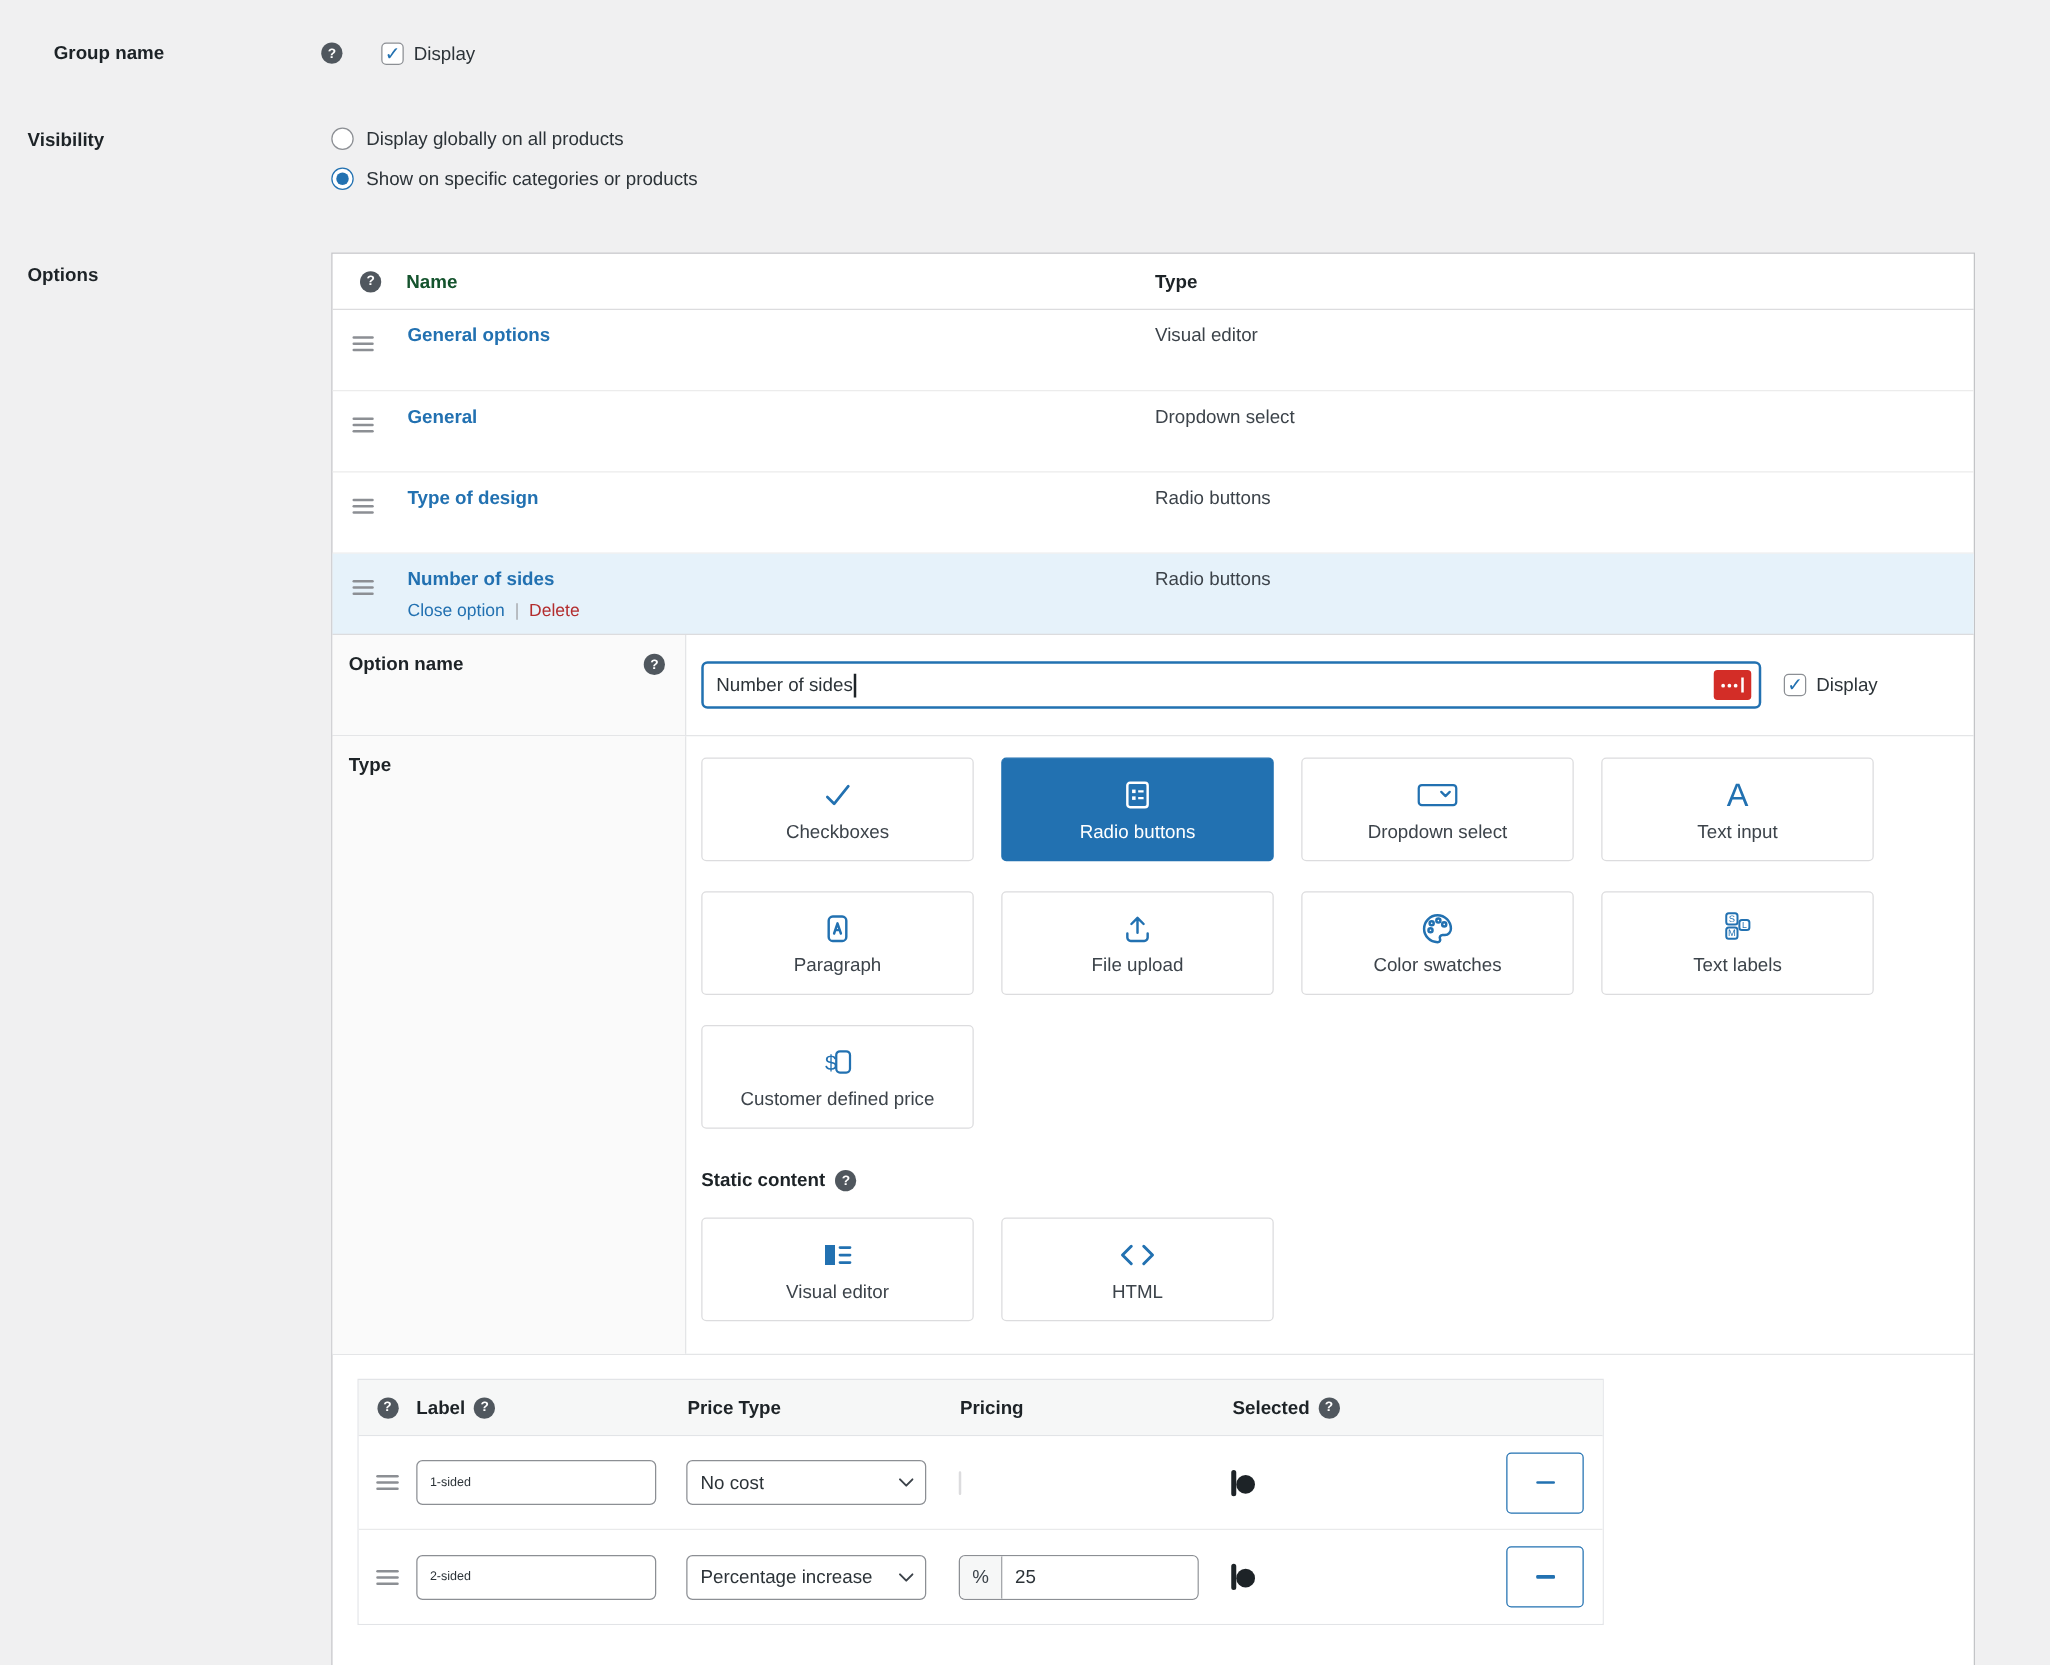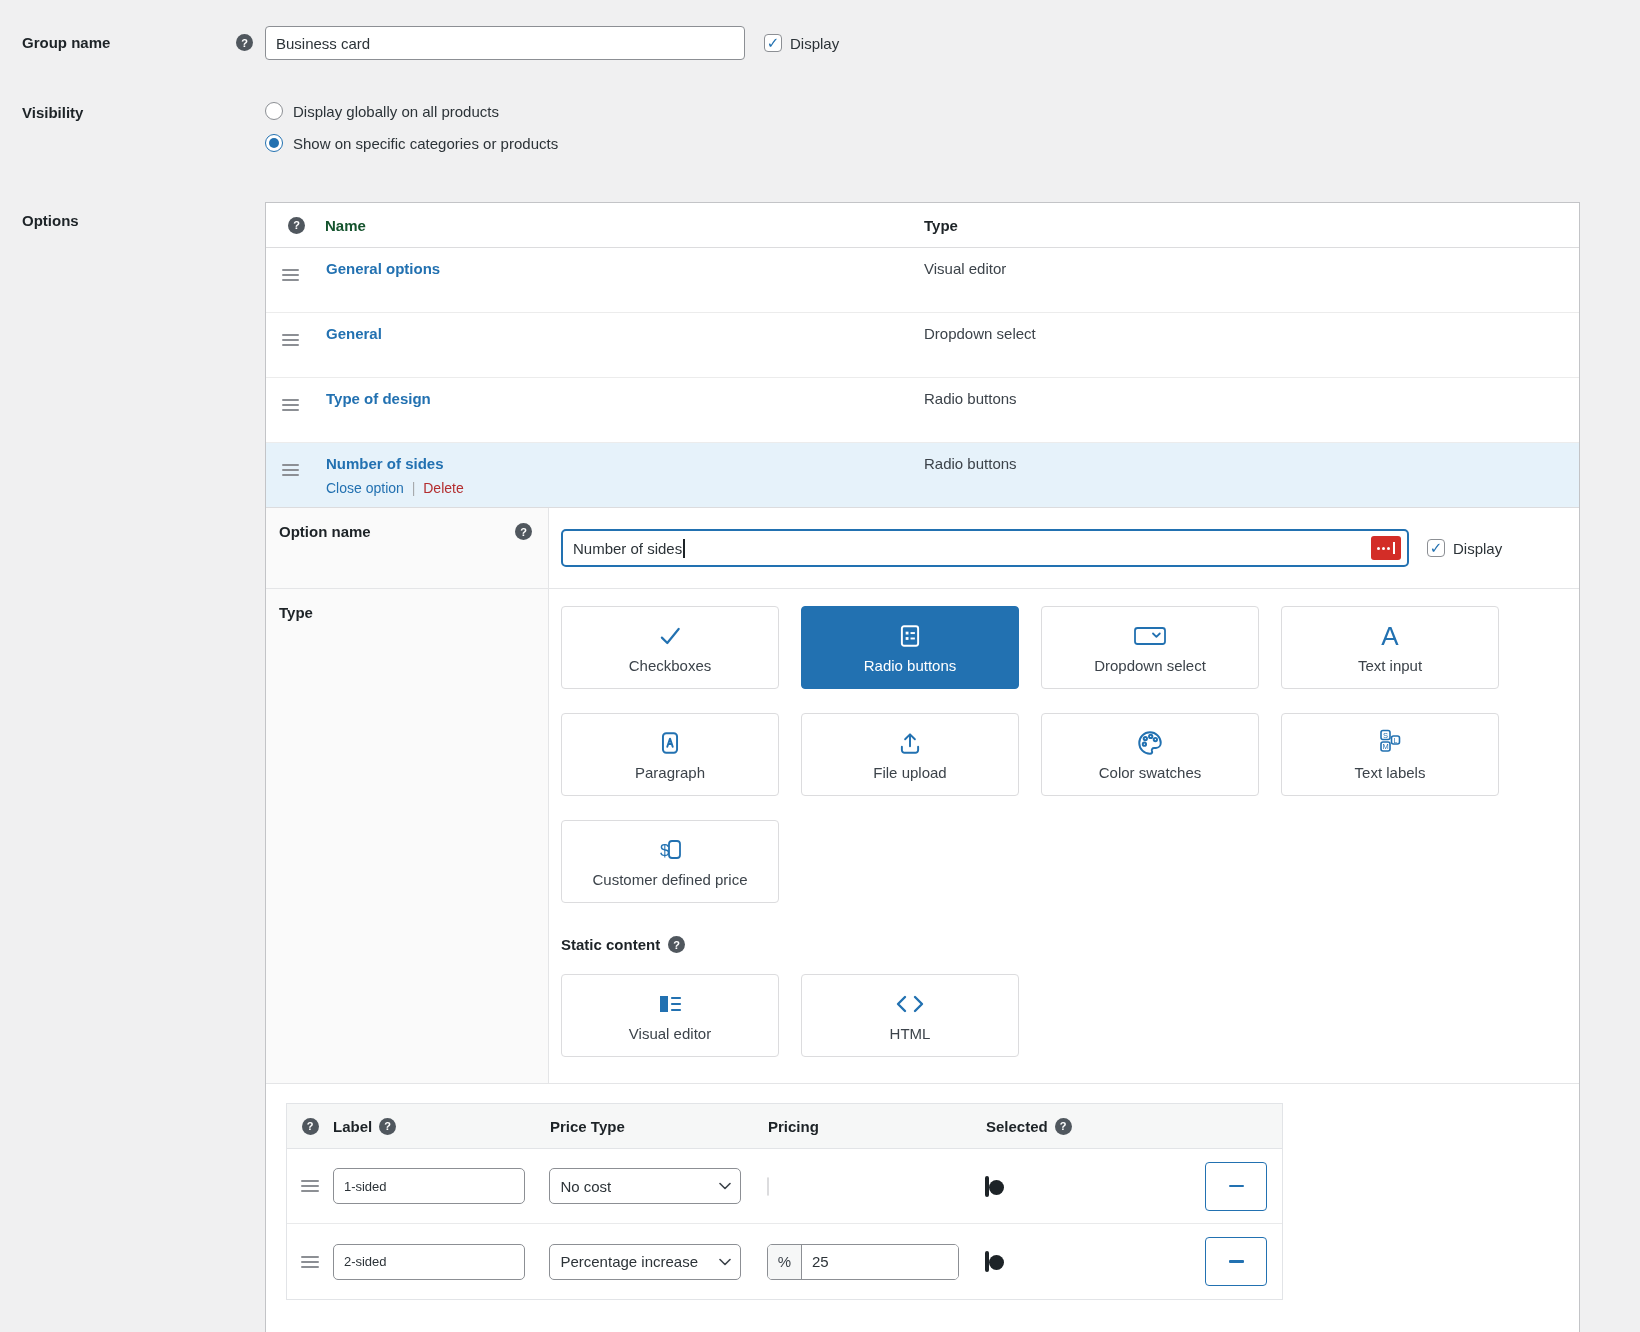--- a/index.html
+++ b/index.html
@@ -13,21 +13,21 @@
   .label-col { width:265px; padding-left:22px; flex-shrink:0; }
   .field-label { font-weight:700; color:#1d2327; font-size:15px; }
 
   
   .help { display:inline-flex; align-items:center; justify-content:center;
     width:17px; height:17px; border-radius:50%; background:#50575e; color:#fff;
     font-size:11px; font-weight:700; flex-shrink:0; }
 
   
   .top-form { padding-top:26px; }
-  .group-row { margin-bottom:38px; }
+  .group-row { margin-bottom:38px;padding-left:21px; }
   .group-row .label-col { display:flex; justify-content:space-between; align-items:center; padding-top:8px; padding-right:12px; }
   .text-input { height:34px; border:1px solid #8c8f94; border-radius:4px; background:#fff;
     font-size:15px; color:#2c3338; padding:0 10px; font-family:inherit; }
   .group-input { width:480px; }
   .chk-wrap { display:inline-flex; align-items:center; gap:8px; margin-left:19px; height:34px; }
   .checkbox { width:18px; height:18px; border:1px solid #8c8f94; border-radius:4px; background:#fff;
     display:inline-flex; align-items:center; justify-content:center; color:#2271b1; font-size:15px; font-weight:700; }
   .radio-group { display:flex; flex-direction:column; gap:14px; padding-top:4px; }
   .radio-row { display:flex; align-items:center; gap:10px; }
   .radio { width:18px; height:18px; border-radius:50%; background:#fff; border:1px solid #8c8f94; flex-shrink:0; }
@@ -93,21 +93,21 @@
     font-weight:700; color:#1d2327; }
   .ch-row { display:flex; align-items:center; height:75px; background:#fff; border-bottom:1px solid #e9eaeb; }
   .ch-row:last-child { border-bottom:none; }
   .c-handle { width:46px; display:flex; justify-content:center; }
   .c-handle .drag2 { display:inline-flex; flex-direction:column; gap:3px; width:18px; }
   .drag2 i { display:block; height:2px; background:#8c8f94; border-radius:1px; }
   .c-label { width:217px; } .c-price { width:218px; } .c-pricing { width:218px; } .c-selected { width:221px; }
   .c-action { flex:1; display:flex; justify-content:flex-end; padding-right:15px; }
   .head-cell { display:flex; align-items:flex-start; gap:7px; }
   .ch-input { width:192px; height:36px; border:1px solid #8c8f94; border-radius:5px; background:#fff;
-    font-size:13px; color:#2c3338; padding:0 10px; font-family:inherit; }
+    font-size:10px; color:#2c3338; padding:0 10px; font-family:inherit; }
   .ch-select { width:192px; height:36px; border:1px solid #8c8f94; border-radius:5px; background:#fff;
     display:flex; align-items:center; justify-content:space-between; padding:0 9px 0 10px; cursor:pointer; }
   .ch-select .sel-txt { white-space:nowrap; overflow:hidden; max-width:155px; }
   .chev { flex-shrink:0; color:#3c434a; }
   .price-group { display:flex; width:192px; height:36px; border:1px solid #8c8f94; border-radius:5px; overflow:hidden; background:#fff; }
   .price-prefix { width:34px; background:#f6f7f7; border-right:1px solid #8c8f94;
     display:flex; align-items:center; justify-content:center; color:#3c434a; }
   .price-group input { flex:1; border:none; outline:none; padding:0 10px; font-size:15px; font-family:inherit; color:#2c3338; min-width:0; }
   .pricing-empty { width:192px; height:36px; border:1px solid #dcdcde; border-radius:5px; background:#fff; }
   .toggle { width:41px; height:23px; border:2px solid #1d2327; border-radius:13px; background:#fff; position:relative; cursor:pointer; }
@@ -119,21 +119,20 @@
 </head>
 <body>
 
 <div class="top-form">
 
   <div class="row-flex group-row">
     <div class="label-col">
       <span class="field-label">Group name</span>
       <span class="help">?</span>
     </div>
-    <input class="text-input group-input" value="Business card" style="">
     <span class="chk-wrap">
       <span class="checkbox">✓</span>
       <span>Display</span>
     </span>
   </div>
 
   <div class="row-flex">
     <div class="label-col" style="padding-top:6px;">
       <span class="field-label">Visibility</span>
     </div>

